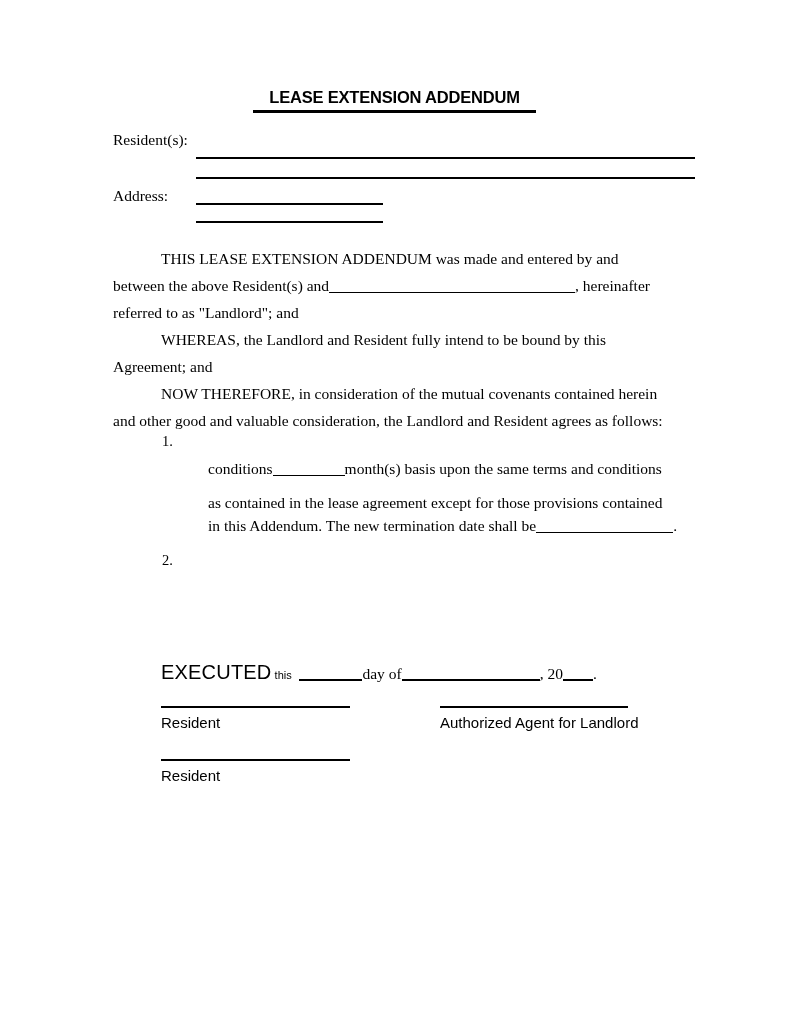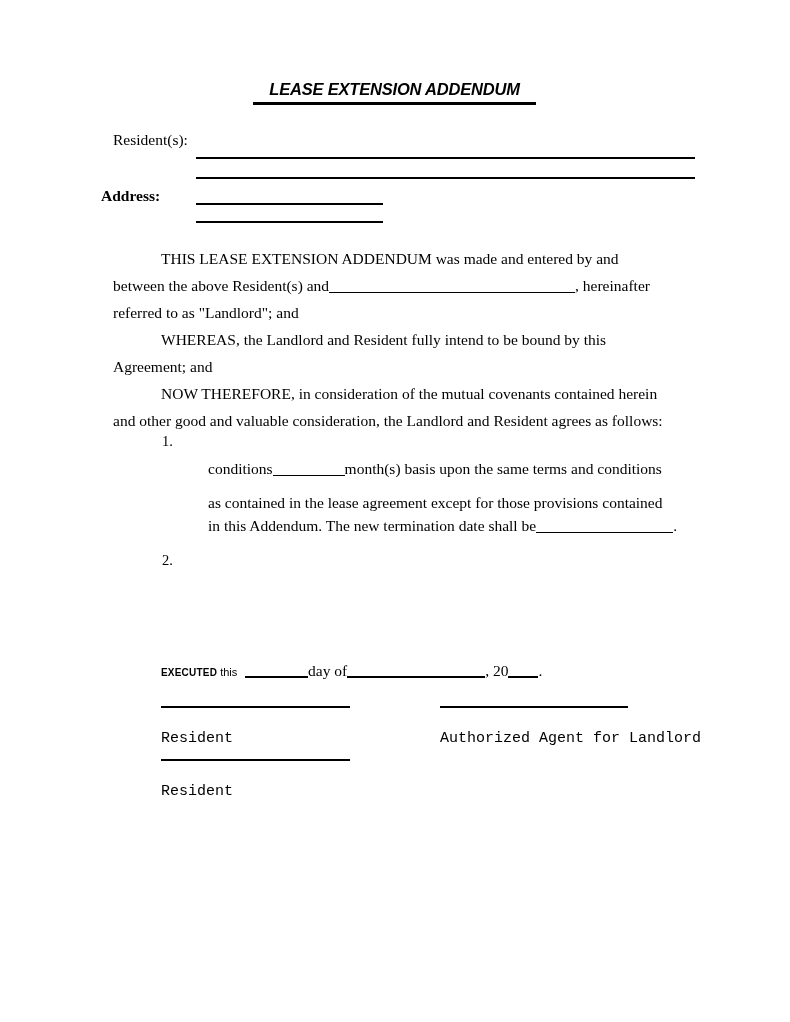--- a/index.html
+++ b/index.html
@@ -17,23 +17,22 @@
     width: 790px;
     height: 1022px;
     background: #ffffff;
     overflow: hidden;
   }
 
   
   .title-wrap {
     position: absolute;
     left: 253px;
-    top: 80px;
+    top: 88px;
     width: 283px;
-    font-style: italic;
   }
   .doc-title {
     font-family: "Liberation Sans", "DejaVu Sans", sans-serif;
     font-weight: bold;
     font-size: 16.5px;
     letter-spacing: -0.2px;
     text-align: center;
     white-space: nowrap;
     padding-bottom: 3px;
   }
@@ -100,58 +99,57 @@
   }
 
   
   .executed-row {
     position: absolute;
     font-size: 15.5px;
     white-space: nowrap;
   }
   .executed-word {
     font-family: "Liberation Sans", "DejaVu Sans", sans-serif;
-    font-weight: bold;
-    font-size: 10px;
+    font-weight: normal;
+    font-size: 20px;
     letter-spacing: 0.2px;
   }
   .executed-this {
     font-family: "Liberation Sans", "DejaVu Sans", sans-serif;
     font-size: 11px;
   }
 
   
   .sig-rule {
     position: absolute;
     background: #000;
     height: 2.2px;
   }
   .sig-label {
     position: absolute;
     font-size: 15px;
-    font-family: Liberation Mono, monospace;
+    font-family: Liberation Sans, sans-serif;
     white-space: nowrap;
-    margin-top: 16px;
   }
 </style>
 </head>
 <body>
 
 <div class="page">
 
   <div class="title-wrap">
     <div class="doc-title">LEASE EXTENSION ADDENDUM</div>
     <div class="title-rule"></div>
   </div>
 
   <div class="field-label" style="left:113px; top:131px;font-family:Liberation Serif, serif;">Resident(s):</div>
   <div class="rule" style="left:196px; top:157px; width:499px; height:1.6px;"></div>
   <div class="rule" style="left:196px; top:177px; width:499px; height:1.6px;"></div>
 
-  <div class="field-label" style="left:101px; top:187px;font-weight:bold;">Address:</div>
+  <div class="field-label" style="left:113px; top:187px;">Address:</div>
   <div class="rule" style="left:196px; top:203px; width:187px; height:2.4px;"></div>
   <div class="rule" style="left:196px; top:221px; width:187px; height:2.4px;"></div>
 
   <div class="para" style="left:113px; top:326px; width:580px;">
     <span class="indent"></span><span>WHEREAS, the Landlord and Resident fully intend to be bound by this</span><br>
     <span>Agreement; and</span>
   </div>
 
   <div class="para" style="left:113px; top:245px; width:580px;">
     <span class="indent"></span><span>THIS LEASE EXTENSION ADDENDUM was made and entered by and</span><br>

